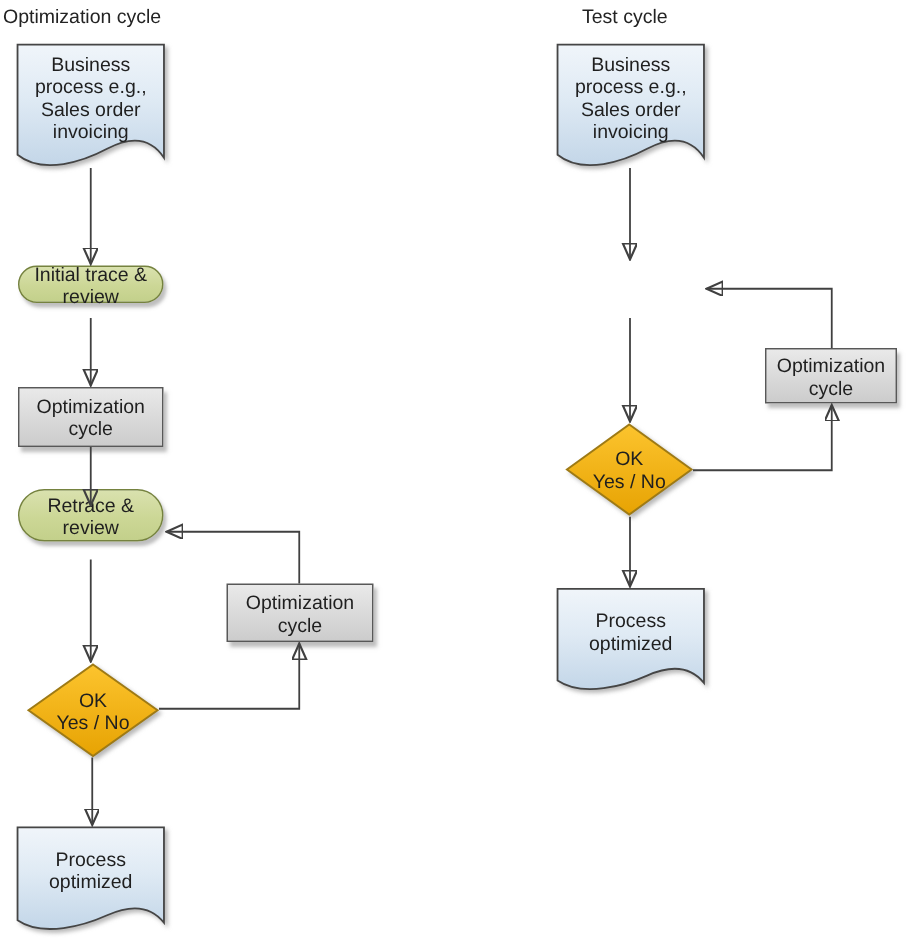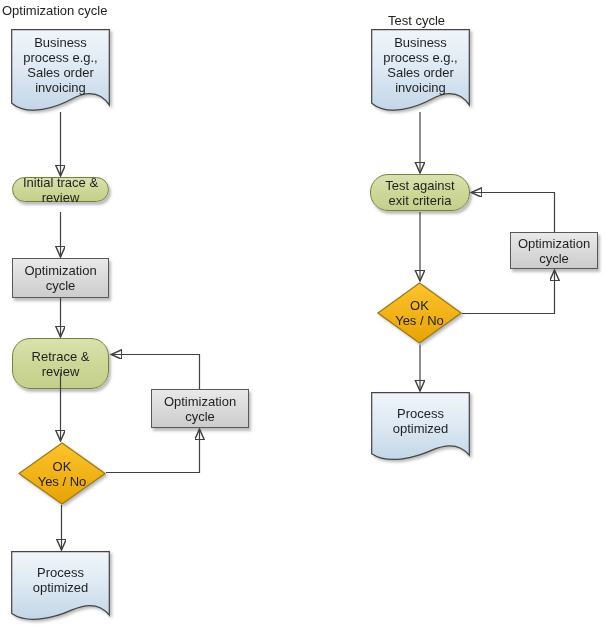--- a/index.html
+++ b/index.html
@@ -47,21 +47,21 @@
         <stop offset="1" stop-color="#c3d6e8"></stop>
       </linearGradient>
       <linearGradient id="gradDiamond" x1="0" y1="0" x2="0" y2="1">
         <stop offset="0" stop-color="#fcc42e"></stop>
         <stop offset="1" stop-color="#e7a303"></stop>
       </linearGradient>
     </defs>
   </svg>
 
   <div class="chart-title" style="left:2px;top:3px">Optimization cycle</div>
-  <div class="chart-title" style="left:388px;top:13px">Test cycle</div>
+  <div class="chart-title" style="left:388px;top:3px">Test cycle</div>
 
   <div class="node" style="left:11px;top:29px;width:99px;height:89px">
     <svg class="shape-svg" viewBox="0 0 100 90" preserveAspectRatio="none">
       <path d="M0.7,0.7 L99.3,0.7 L99.3,77 C90,63 76,63 61,71 C46,79 18,89 0.7,75 Z" fill="url(#gradDoc)" stroke="#454545" stroke-width="1.2" vector-effect="non-scaling-stroke"></path>
     </svg>
     <div class="label doc-label">Business
 process e.g.,
 Sales order
 invoicing</div>
   </div>
@@ -69,21 +69,21 @@
   <div class="node stadium" style="left:12px;top:177px;width:97px;height:25px">
     <div class="label">Initial trace &amp;
 review</div>
   </div>
 
   <div class="node process" style="left:12px;top:258px;width:97px;height:40px">
     <div class="label">Optimization
 cycle</div>
   </div>
 
-  <div class="node stadium" style="left:12px;top:338px;width:97px;height:51px">
+  <div class="node stadium" style="left:12px;top:326px;width:97px;height:35px">
     <div class="label">Retrace &amp;
 review</div>
   </div>
 
   <div class="node process" style="left:151px;top:389px;width:98px;height:39px">
     <div class="label">Optimization
 cycle</div>
   </div>
 
   <div class="node" style="left:18px;top:442px;width:88px;height:63px">
@@ -105,24 +105,20 @@
   <div class="node" style="left:371px;top:29px;width:99px;height:89px">
     <svg class="shape-svg" viewBox="0 0 100 90" preserveAspectRatio="none">
       <path d="M0.7,0.7 L99.3,0.7 L99.3,77 C90,63 76,63 61,71 C46,79 18,89 0.7,75 Z" fill="url(#gradDoc)" stroke="#454545" stroke-width="1.2" vector-effect="non-scaling-stroke"></path>
     </svg>
     <div class="label doc-label">Business
 process e.g.,
 Sales order
 invoicing</div>
   </div>
 
-  <div class="node stadium" style="left:370px;top:174px;width:100px;height:37px">
-    <div class="label">Test against
-exit criteria</div>
-  </div>
 
   <div class="node process" style="left:510px;top:232px;width:88px;height:37px">
     <div class="label">Optimization
 cycle</div>
   </div>
 
   <div class="node" style="left:377px;top:282px;width:85px;height:62px">
     <svg class="shape-svg" viewBox="0 0 88 63" preserveAspectRatio="none">
       <polygon points="44,1 87,31.5 44,62 1,31.5" fill="url(#gradDiamond)" stroke="#9e7a15" stroke-width="1.3" vector-effect="non-scaling-stroke"></polygon>
     </svg>

